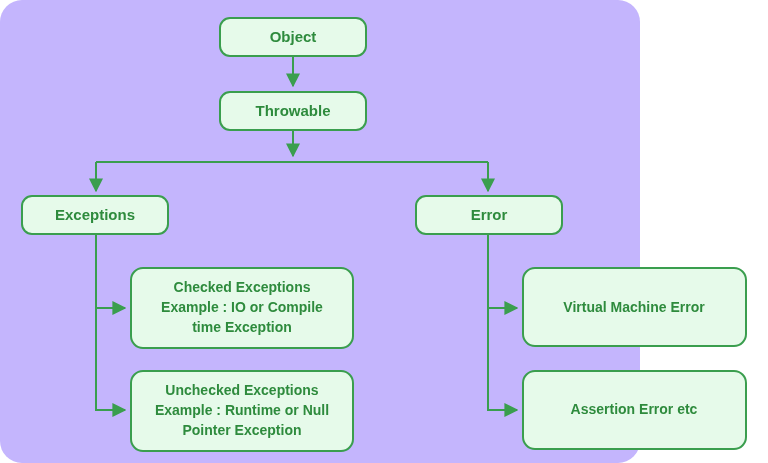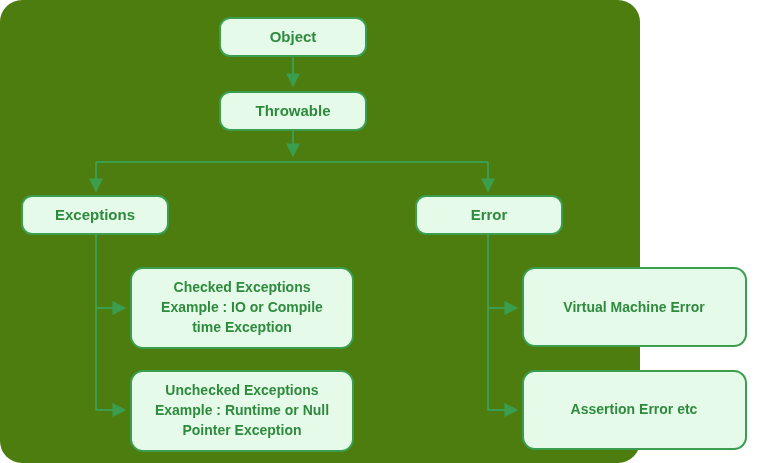--- a/index.html
+++ b/index.html
@@ -11,21 +11,21 @@
   body {
     width: 768px;
     height: 463px;
     font-family: "Liberation Sans", sans-serif;
     overflow: hidden;
   }
   #diagram-root {
     position: relative;
     width: 640px;
     height: 463px;
-    background: #4d7c0f;
+    background: #c4b5fd;
     border-radius: 22px;
   }
   svg.flow {
     display: block;
     width: 768px;
     height: 463px;
   }
   .node-shape {
     fill: #e6faea;
     stroke: #3a9e4e;

